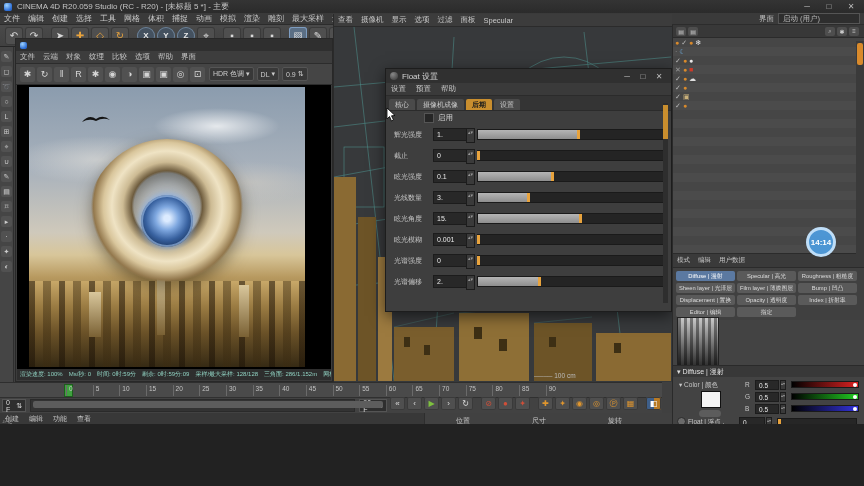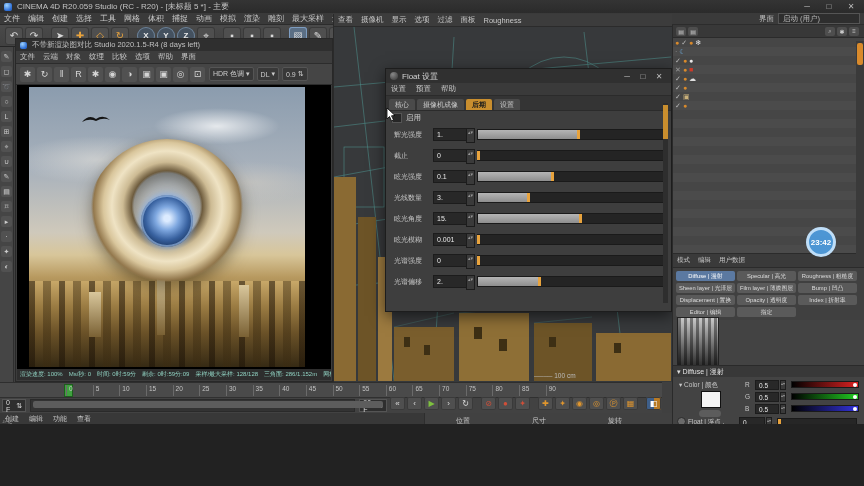--- a/index.html
+++ b/index.html
@@ -118,21 +118,21 @@
        box-shadow:0 4px 14px rgba(0,0,0,.55);box-sizing:border-box;}
   .dlg-title{height:14px;background:#303030;display:flex;align-items:center;font-size:8px;color:#d5d5d5;padding:0 4px;}
   .dlg-title .dico{width:8px;height:8px;border-radius:50%;background:radial-gradient(circle at 35% 30%,#888,#333);margin-right:4px;}
   .dlg-ctrl{margin-left:auto;display:flex;}
   .dlg-ctrl span{width:16px;text-align:center;font-size:8px;color:#bbb;}
   .dlg-menu{height:12px;background:#3a3a3a;display:flex;align-items:center;font-size:7.5px;color:#c8c8c8;border-bottom:1px solid #2b2b2b;}
   .dlg-menu span{padding:0 5px;}
   .dlg-tabs{height:14px;background:#343434;display:flex;align-items:flex-end;padding-left:3px;border-bottom:1px solid #2b2b2b;}
   .dtab{height:11px;line-height:11px;padding:0 6px;margin-right:2px;background:#4a4a4a;color:#ccc;font-size:7px;border-radius:2px 2px 0 0;}
   .dtab.sel{background:#c98e2e;color:#1c1c1c;font-weight:bold;}
-  .enrow{position:absolute;left:6px;top:44px;display:flex;align-items:flex-end;font-size:7.5px;color:#d0d0d0;}
+  .enrow{position:absolute;left:6px;top:44px;display:flex;align-items:flex-end;font-size:7.5px;color:#d0d0d0;padding-left:32px;}
   .chk{width:8px;height:8px;background:#262626;border:1px solid #555;margin-right:4px;}
   .prow{position:absolute;left:0;width:287px;height:21px;}
   .plabel{position:absolute;left:8px;top:5px;font-size:7px;color:#c6c6c6;}
   .pval{position:absolute;left:47px;top:3px;width:30px;height:11px;background:#282828;border:1px solid #1c1c1c;
         font-size:7px;color:#e8e8e8;line-height:11px;padding-left:3px;}
   .pspin{position:absolute;left:80px;top:3px;width:7px;height:13px;background:#3a3a3a;border:1px solid #1c1c1c;
          font-size:5px;color:#999;text-align:center;line-height:6px;}
   .ptrack{position:absolute;left:91px;top:4px;width:188px;height:11px;background:#242424;border:1px solid #1a1a1a;box-sizing:border-box;}
   .pfill{position:absolute;left:0;top:0;height:9px;background:linear-gradient(#b5b5b5,#8e8e8e);}
   .phandle{position:absolute;top:0;width:3px;height:9px;background:#e8a33d;}
@@ -284,21 +284,20 @@
       <span class="lico">⌑</span>
       <span class="lico">▸</span>
       <span class="lico">·</span>
       <span class="lico">✦</span>
       <span class="lico">◐</span>
     </div>
 
   <div class="abs lv">
     <div class="lv-title">
       <span class="appicon" style="width:7px;height:7px"></span>
-      <span>不带新渲染图对比 Studio 2020.1.5-R4 (8 days left)</span>
     </div>
     <div class="lv-menu">
         <span>文件</span>
         <span>云端</span>
         <span>对象</span>
         <span>纹理</span>
         <span>比较</span>
         <span>选项</span>
         <span>帮助</span>
         <span>界面</span>
@@ -347,21 +346,21 @@
   </div>
 
   <div class="abs vp">
     <div class="vp-menu">
         <span>查看</span>
         <span>摄像机</span>
         <span>显示</span>
         <span>选项</span>
         <span>过滤</span>
         <span>面板</span>
-        <span>Roughness</span>
+        <span>Specular</span>
       </div>
     <svg width="337" height="354" style="display:block">
       <rect x="0" y="0" width="337" height="354" fill="#37393b"></rect>
       <g stroke="#53a09a" stroke-width="0.6" fill="none" opacity="0.8">
         <path d="M0,60 L337,30"></path>
           <path d="M0,100 L337,60"></path>
           <path d="M0,150 L300,95"></path>
         <path d="M20,0 L60,354"></path>
           <path d="M120,10 L100,340"></path>
           <path d="M250,5 L290,340"></path>
@@ -695,16 +694,16 @@
     <span class="nodedot" style="left:4px;top:453px;"></span>
     <span class="fieldlbl" style="left:15px;top:454px;"><span>Mix | 混合</span> .</span>
     <span class="vbox" style="left:60px;top:452px;width:26px;">1.</span>
     <span class="spin2" style="left:87px;top:452px;">▴▾</span>
     <span class="minitrack full" style="left:98px;top:453px;width:88px;">
         <i style="right:0;left:auto"></i>
       </span>
   </div>
 
   <div class="abs badge">
-      <span>23:42</span>
+      <span>14:14</span>
     </div>
 
 </div>
 
 </body></html>

